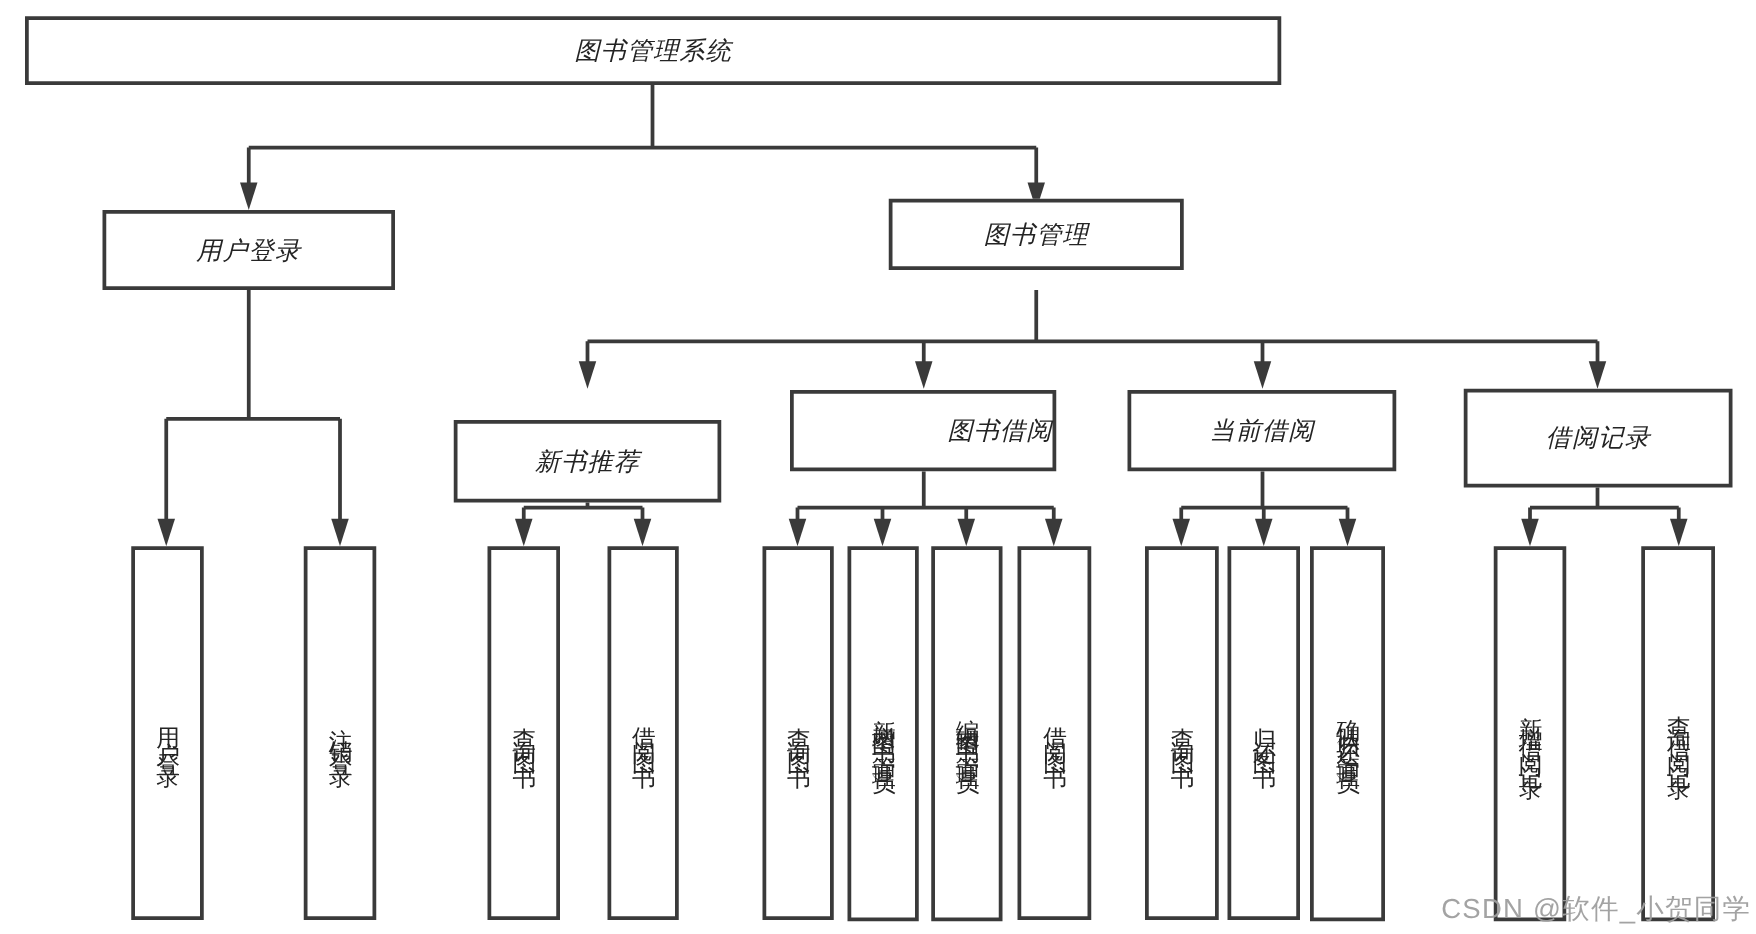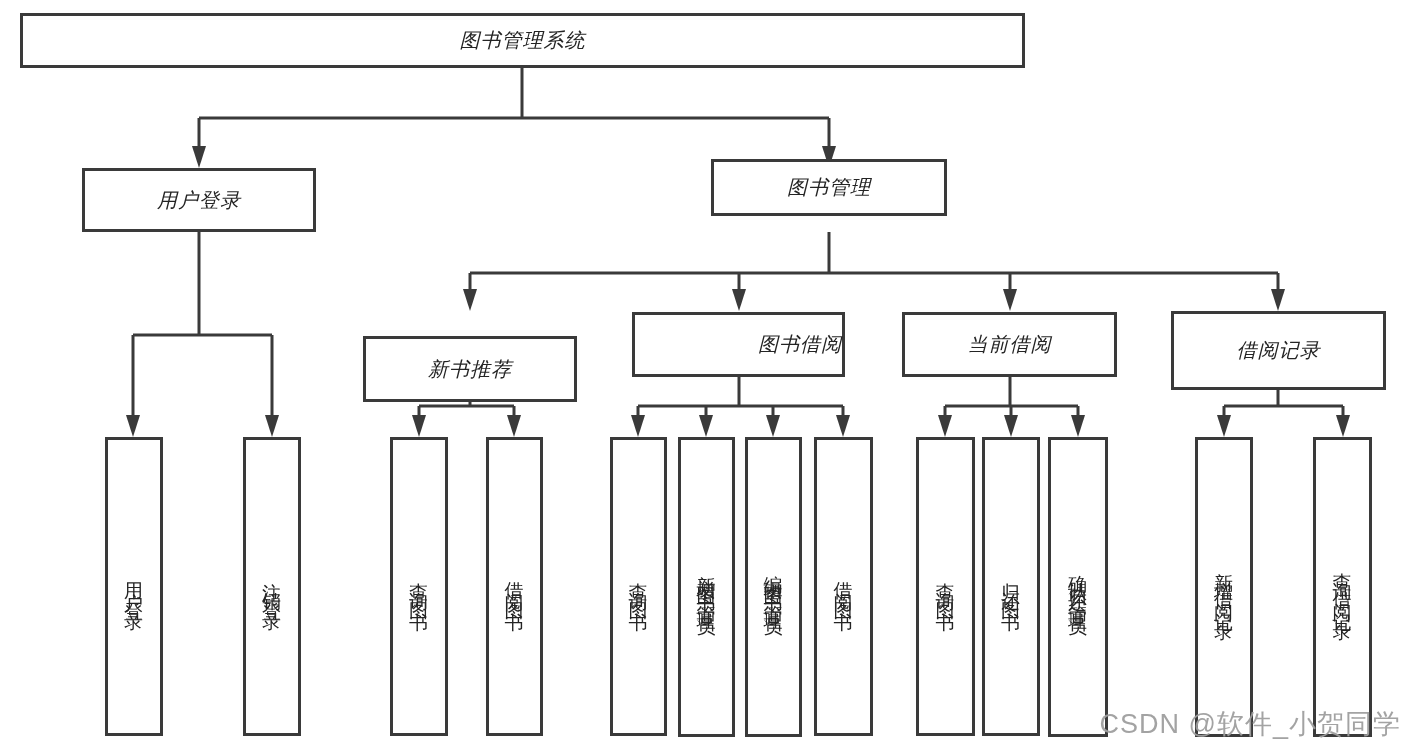--- a/index.html
+++ b/index.html
@@ -26,21 +26,21 @@
     writing-mode:vertical-rl;
     text-orientation:mixed;
     letter-spacing:10px;
     line-height:1;
     white-space:nowrap;
   }
   .leaf .vtext.dense{letter-spacing:6px;}
   .watermark{
     position:absolute;
     right:4px;bottom:5px;
-    font-size:27px;
+    font-size:22px;
     color:rgba(158,158,158,0.95);
     z-index:5;
     letter-spacing:1px;
   }
 </style>
 </head>
 <body>
 
 <div class="canvas">
 

